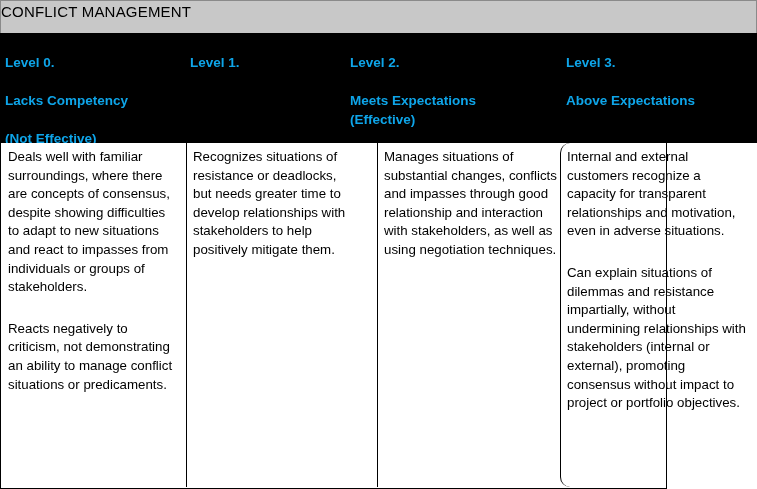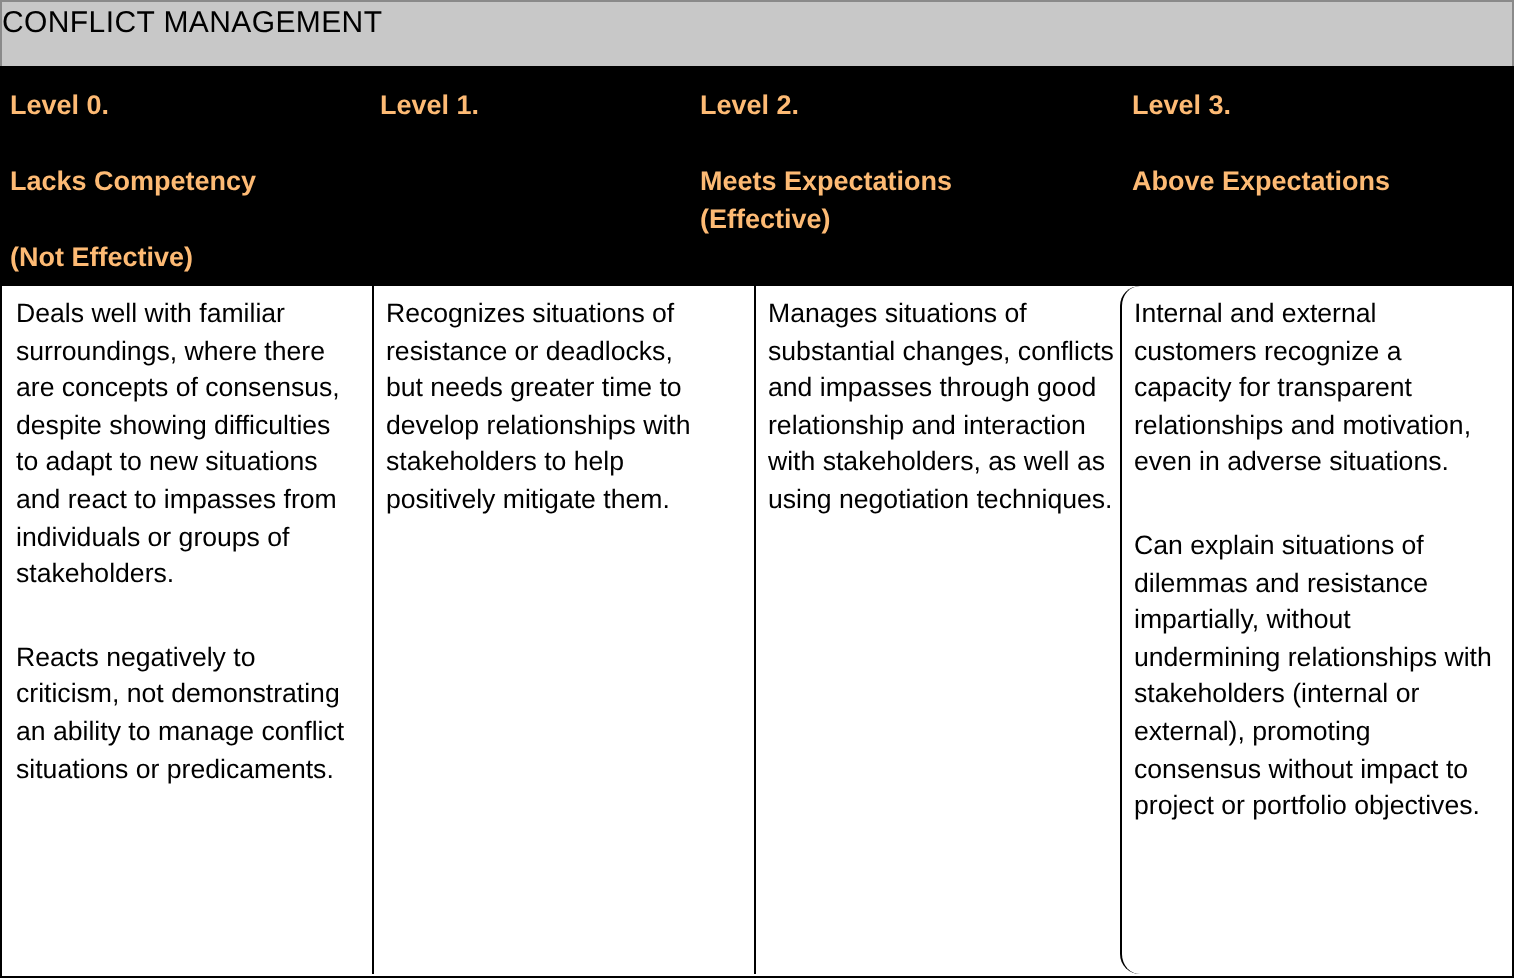--- a/index.html
+++ b/index.html
@@ -55,41 +55,41 @@
     left: 0;
     top: 33px;
     width: 757px;
     height: 110px;
     background: #000000;
   }
   .hcell {
     position: absolute;
     top: 0;
     height: 110px;
-    color: #fdba74;
+    color: #0ea5e9;
     font-size: 13.5px;
     font-weight: bold;
     line-height: 19px;
     box-sizing: border-box;
-    padding-top: 10px;
+    padding-top: 20px;
   }
   .hcell .hline { display: block; white-space: nowrap; }
   .hcell .hgap { display: block; height: 19px; }
 
   .hcell-0 { left: 5px;   width: 180px; }
   .hcell-1 { left: 190px; width: 170px; }
   .hcell-2 { left: 350px; width: 195px; }
   .hcell-3 { left: 566px; width: 191px; }
 
   
   .body-grid {
     position: absolute;
     left: 0;
     top: 143px;
-    width: 757px;
+    width: 667px;
     height: 346px;
     box-sizing: border-box;
     border-left: 1px solid #000000;
     border-right: 1px solid #000000;
     border-bottom: 1px solid #000000;
     background: #ffffff;
   }
   .bcell {
     position: absolute;
     top: 0;

